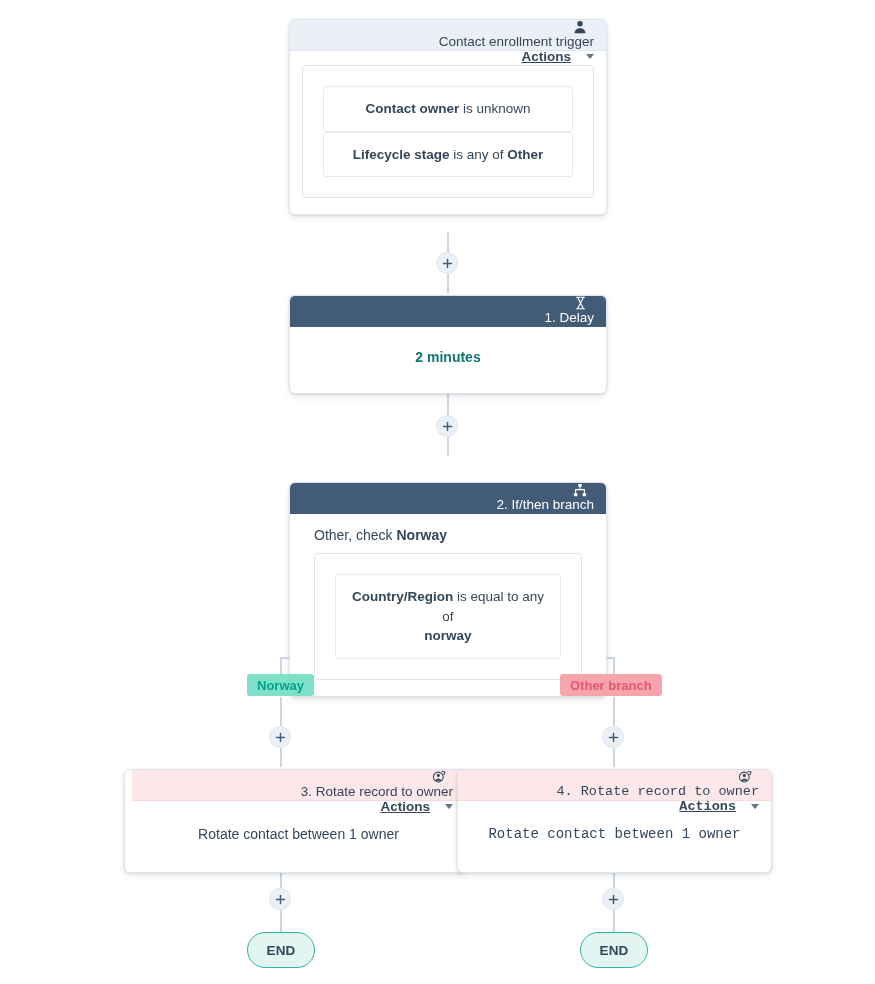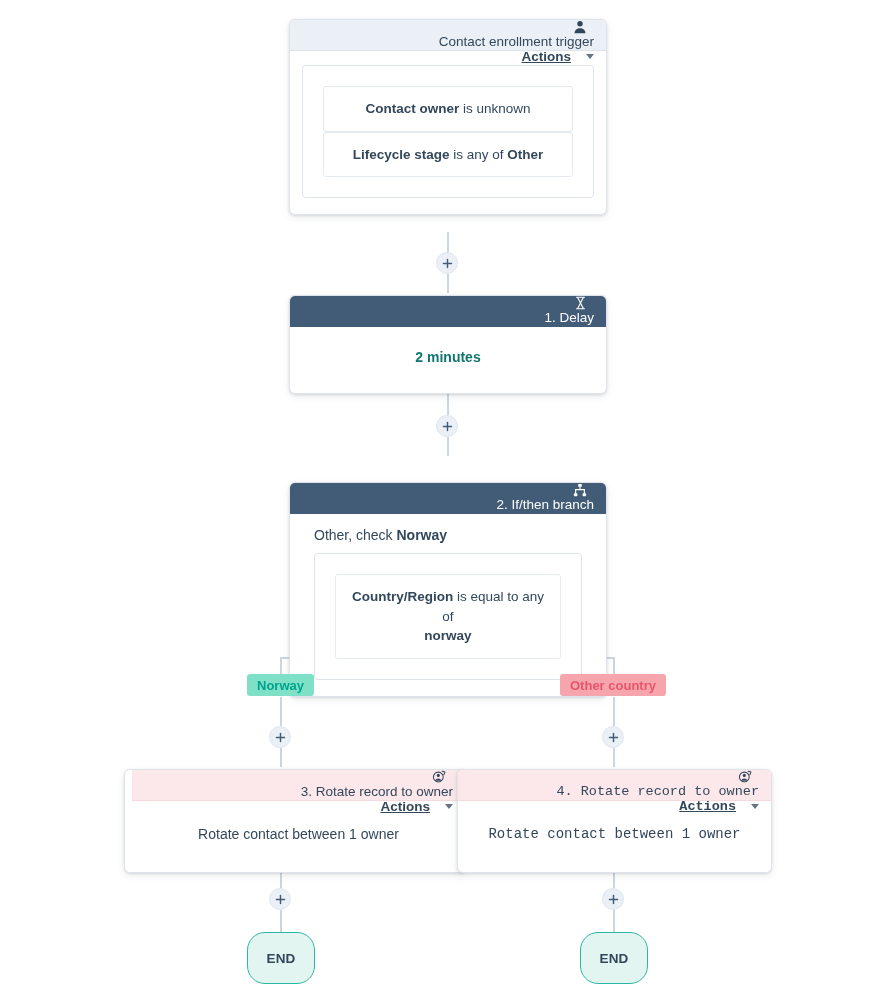--- a/index.html
+++ b/index.html
@@ -81,21 +81,21 @@
   .badge {
     position: absolute; height: 22px; padding: 0 10px; border-radius: 3px;
     display: flex; align-items: center; justify-content: center;
     font-size: 13px; font-weight: bold; white-space: nowrap; z-index: 4;
   }
   .badge-norway { background: #7fe0c8; color: #00a38d; }
   .badge-other  { background: #f6a5ac; color: #e8566d; }
 
   
   .end-pill {
-    position: absolute; width: 68px; height: 52px; border-radius: 18px;
+    position: absolute; width: 68px; height: 36px; border-radius: 18px;
     background: #e3f5f1; border: 1.5px solid #2bb8a3; color: #33475b;
     display: flex; align-items: center; justify-content: center;
     font-size: 13.5px; font-weight: bold; letter-spacing: .2px; z-index: 4;
   }
 </style>
 </head>
 <body>
 
 <div id="canvas">
 
@@ -208,21 +208,21 @@
       <div class="filter-group">
         <div class="filter-row">
           <b>Country/Region</b><span> is equal to any of</span><br>
           <b>norway</b>
         </div>
       </div>
     </div>
   </div>
 
   <div class="badge badge-norway" style="left:247px; top:674px;">Norway</div>
-  <div class="badge badge-other" style="left:560px; top:674px;">Other country</div>
+  <div class="badge badge-other" style="left:560px; top:674px;">Other branch</div>
 
   <div class="plus-btn" style="left:269px; top:726px;">
     <svg width="11" height="11" viewBox="0 0 12 12" stroke="#425b76" stroke-width="1.6" stroke-linecap="round">
       <line x1="6" y1="1.6" x2="6" y2="10.4"></line>
         <line x1="1.6" y1="6" x2="10.4" y2="6"></line>
     </svg>
   </div>
   <div class="plus-btn" style="left:602px; top:726px;">
     <svg width="11" height="11" viewBox="0 0 12 12" stroke="#425b76" stroke-width="1.6" stroke-linecap="round">
       <line x1="6" y1="1.6" x2="6" y2="10.4"></line>

